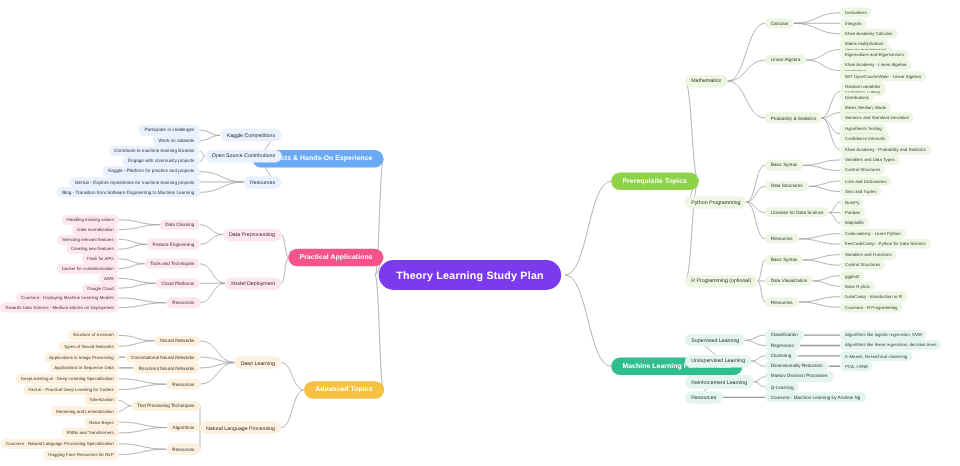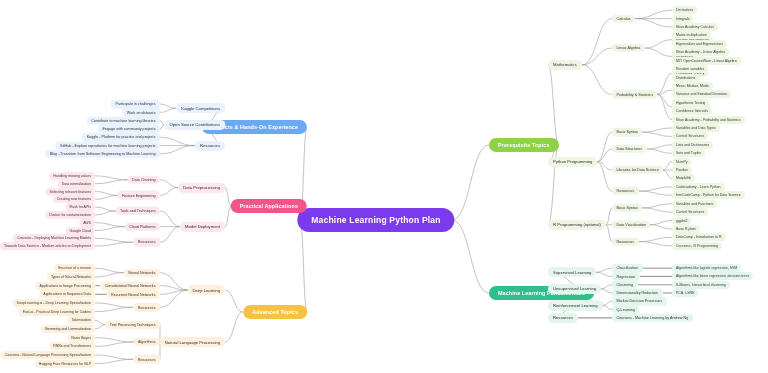--- a/index.html
+++ b/index.html
@@ -165,21 +165,21 @@
       <path d="M 105 324.66666666666663 C 100 324.66666666666663, 100 320.3333333333333, 95 320.3333333333333" fill="none" stroke="#9a9a9a" stroke-width="0.6"></path>
       <path d="M 105 324.66666666666663 C 100 324.66666666666663, 100 328.99999999999994, 95 328.99999999999994" fill="none" stroke="#9a9a9a" stroke-width="0.6"></path>
       <path d="M 160 342 C 160 342, 160 342, 160 342" fill="none" stroke="#9a9a9a" stroke-width="0.6"></path>
       <path d="M 134 342 C 114.5 342, 114.5 337.66666666666663, 95 337.66666666666663" fill="none" stroke="#9a9a9a" stroke-width="0.6"></path>
       <path d="M 134 342 C 114.5 342, 114.5 346.3333333333333, 95 346.3333333333333" fill="none" stroke="#9a9a9a" stroke-width="0.6"></path>
       <path d="M 160 342 C 160 342, 160 359.33333333333326, 160 359.33333333333326" fill="none" stroke="#9a9a9a" stroke-width="0.6"></path>
       <path d="M 133 359.33333333333326 C 114 359.33333333333326, 114 354.99999999999994, 95 354.99999999999994" fill="none" stroke="#9a9a9a" stroke-width="0.6"></path>
       <path d="M 133 359.33333333333326 C 114 359.33333333333326, 114 363.6666666666666, 95 363.6666666666666" fill="none" stroke="#9a9a9a" stroke-width="0.6"></path>
     </svg>
   <div id="nodes">
-      <div class="node n-root" style="left: 376px; top: 220px; transform: translate(-50%, -50%);">Machine Learning Python Plan</div>
+      <div class="node n-root" style="left: 376px; top: 220px; transform: translate(-50%, -50%);">Theory Learning Study Plan</div>
       <div class="node n-l1 c-green right" style="left: 489px; top: 145px;">Prerequisite Topics</div>
       <div class="node n-l2 t-green right" style="left: 548px; top: 64.8966px;">Mathematics</div>
       <div class="node n-l3 t-green right" style="left: 612px; top: 18.6207px;">Calculus</div>
       <div class="node n-l4 t-green right" style="left: 672px; top: 10.2069px;">Derivatives</div>
       <div class="node n-l4 t-green right" style="left: 672px; top: 18.6207px;">Integrals</div>
       <div class="node n-l4 t-green right" style="left: 672px; top: 27.0345px;">Resources</div>
       <div class="node n-l4 t-green right" style="left: 672px; top: 27.0345px;">Khan Academy Calculus</div>
       <div class="node n-l3 t-green right" style="left: 612px; top: 48.069px;">Linear Algebra</div>
       <div class="node n-l4 t-green right" style="left: 672px; top: 39.6552px;">Vectors and Matrices</div>
       <div class="node n-l4 t-green right" style="left: 672px; top: 35.4483px;">Matrix multiplication</div>

